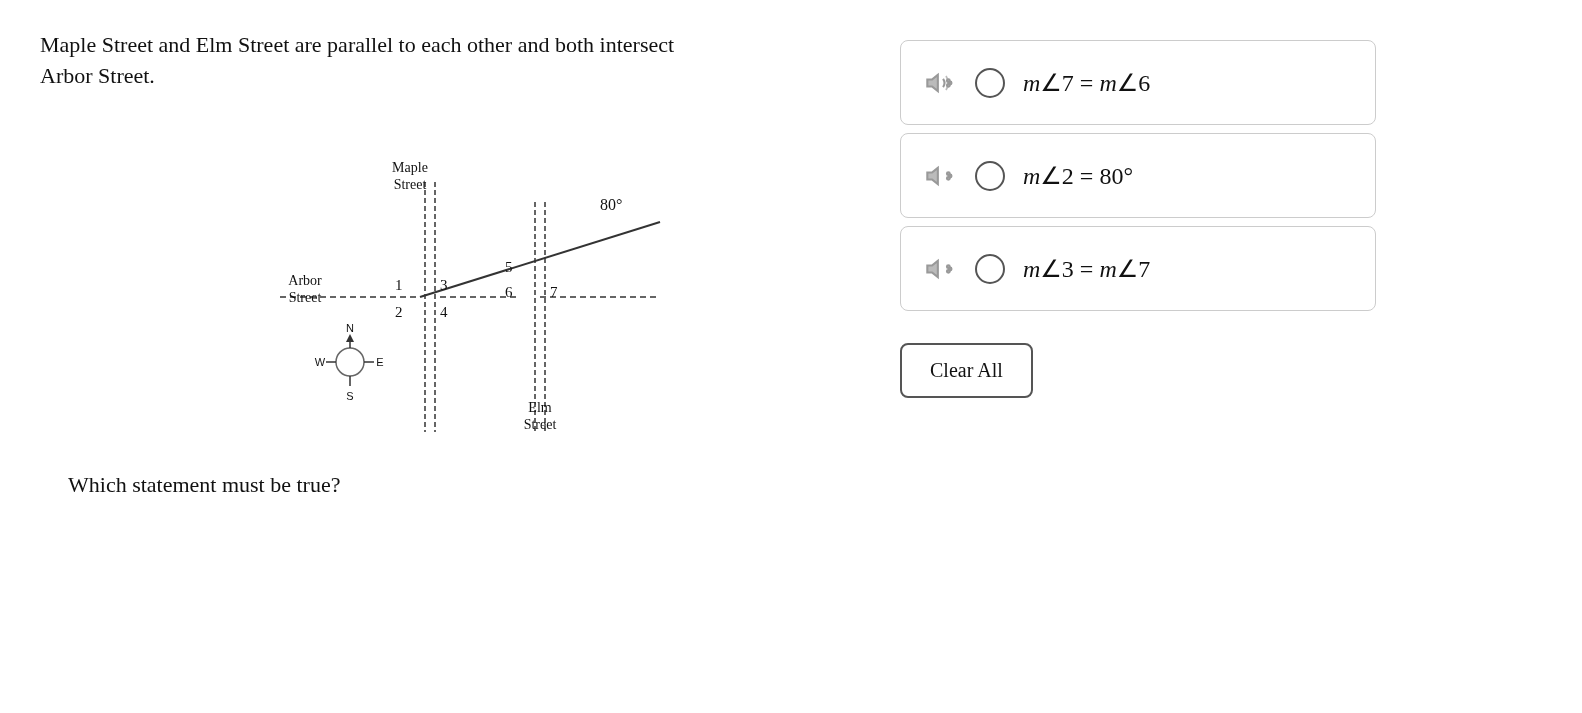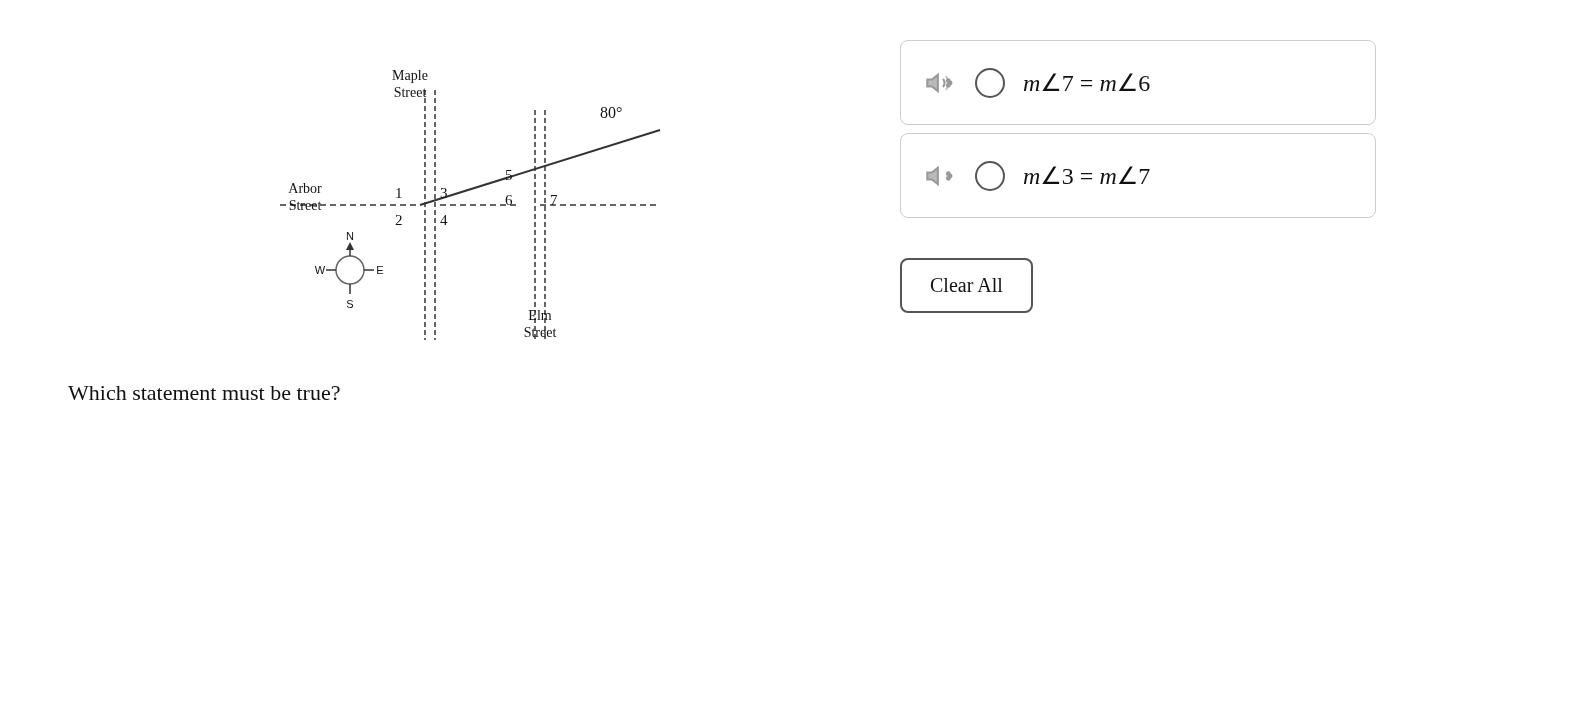--- a/index.html
+++ b/index.html
@@ -92,21 +92,21 @@
     }
 
     .option-text {
       font-size: 24px;
       color: #111;
       font-family: Georgia, serif;
       flex: 1;
     }
 
     .clear-all-btn {
-      margin-top: 32px;
+      margin-top: 24px;
       border: 2px solid #555;
       border-radius: 8px;
       background: #fff;
       padding: 14px 28px;
       font-size: 20px;
       cursor: pointer;
       color: #111;
       font-family: Georgia, serif;
       align-self: flex-start;
     }
@@ -114,20 +114,24 @@
     
     .speaker-svg {
       width: 28px;
       height: 28px;
     }
   </style>
 </head>
 <body>
 
 <div class="left-panel">
+  <div class="question-text">
+    <span>Maple Street and Elm Street are parallel to each other and both intersect</span><br>
+    <span>Arbor Street.</span>
+  </div>
 
   <div class="diagram-container">
     <div class="diagram">
       <svg viewBox="0 0 460 320" xmlns="http://www.w3.org/2000/svg">
 
         <line x1="60" y1="175" x2="200" y2="175" stroke="#333" stroke-width="1.5" stroke-dasharray="6,4"></line>
         <line x1="220" y1="175" x2="300" y2="175" stroke="#333" stroke-width="1.5" stroke-dasharray="6,4"></line>
         <line x1="320" y1="175" x2="440" y2="175" stroke="#333" stroke-width="1.5" stroke-dasharray="6,4"></line>
 
         <line x1="200" y1="175" x2="440" y2="100" stroke="#333" stroke-width="2"></line>
@@ -196,33 +200,47 @@
         <circle cx="20" cy="10" r="1.2" fill="#bbb"></circle>
         <circle cx="21.5" cy="12" r="1.2" fill="#bbb"></circle>
         <circle cx="20" cy="14" r="1.2" fill="#bbb"></circle>
       </svg>
     </div>
     <div class="radio-circle"></div>
     <div class="option-text">
       <i>m</i>∠7 = <i>m</i>∠6
     </div>
   </div>
-
 
   <div class="answer-option">
     <div class="speaker-icon">
       <svg class="speaker-svg" viewBox="0 0 24 24" fill="none" stroke="#999" stroke-width="1.8">
         <polygon points="11,5 6,9 2,9 2,15 6,15 11,19" fill="#bbb" stroke="#999"></polygon>
         <circle cx="20" cy="10" r="1.2" fill="#bbb"></circle>
         <circle cx="21.5" cy="12" r="1.2" fill="#bbb"></circle>
         <circle cx="20" cy="14" r="1.2" fill="#bbb"></circle>
       </svg>
     </div>
     <div class="radio-circle"></div>
     <div class="option-text">
+      <i>m</i>∠2 = 80°
+    </div>
+  </div>
+
+  <div class="answer-option">
+    <div class="speaker-icon">
+      <svg class="speaker-svg" viewBox="0 0 24 24" fill="none" stroke="#999" stroke-width="1.8">
+        <polygon points="11,5 6,9 2,9 2,15 6,15 11,19" fill="#bbb" stroke="#999"></polygon>
+        <circle cx="20" cy="10" r="1.2" fill="#bbb"></circle>
+        <circle cx="21.5" cy="12" r="1.2" fill="#bbb"></circle>
+        <circle cx="20" cy="14" r="1.2" fill="#bbb"></circle>
+      </svg>
+    </div>
+    <div class="radio-circle"></div>
+    <div class="option-text">
       <i>m</i>∠3 = <i>m</i>∠7
     </div>
   </div>
 
 
   <button class="clear-all-btn">Clear All</button>
 
 </div>
 
 </body></html>

